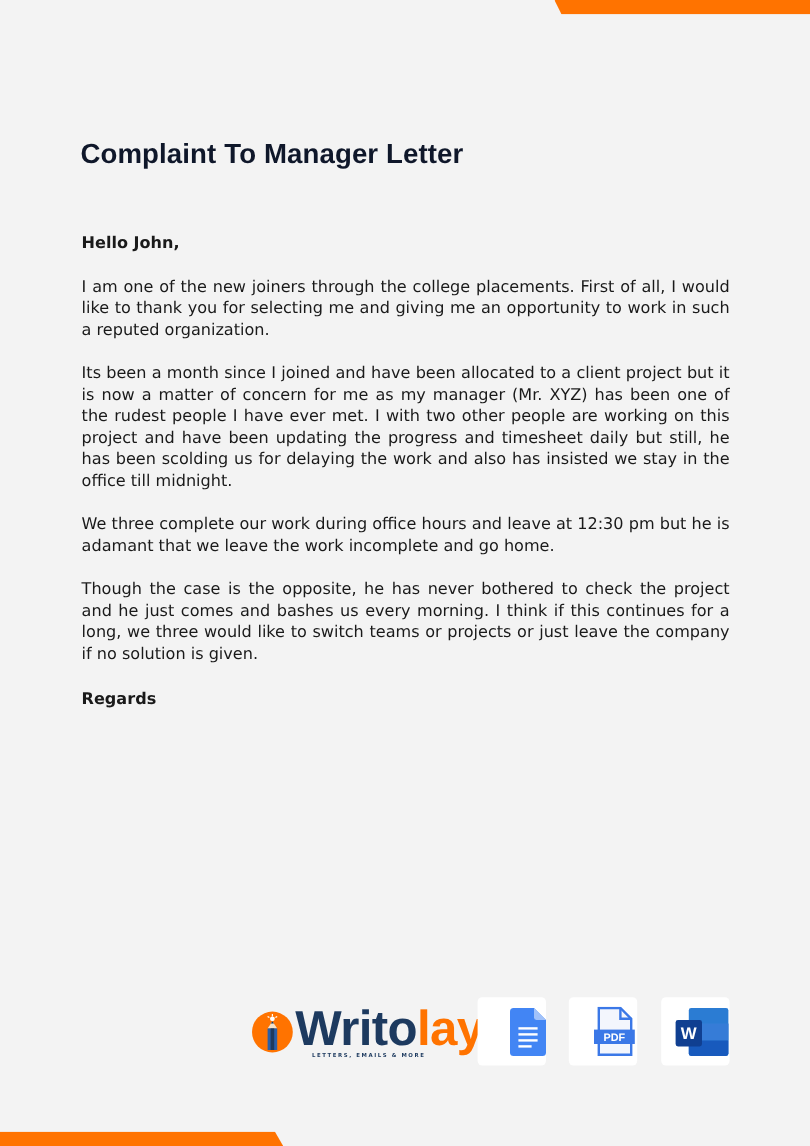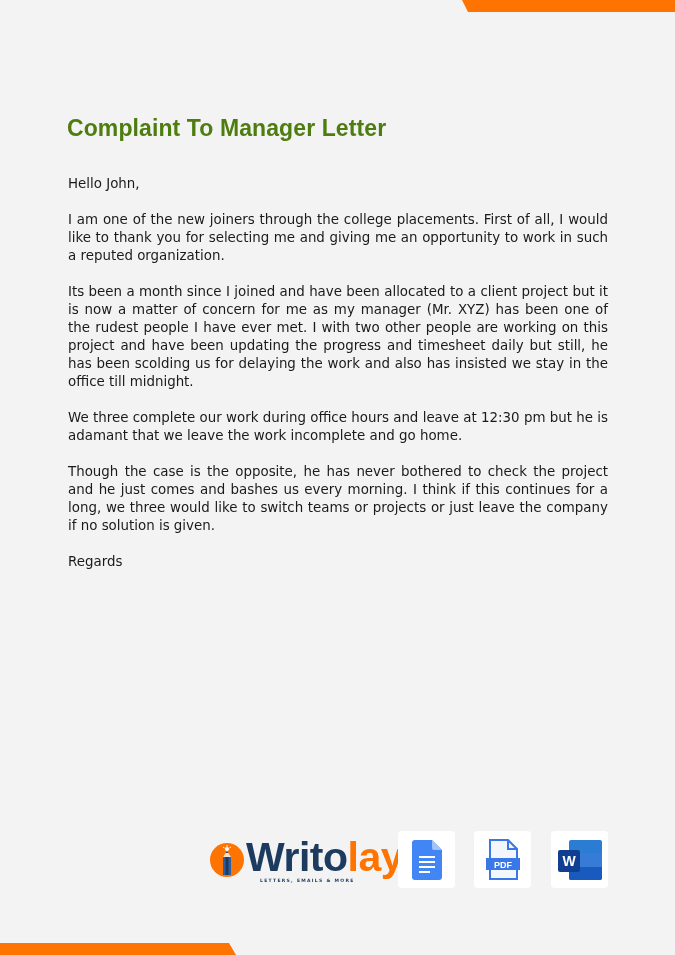--- a/index.html
+++ b/index.html
@@ -15,29 +15,29 @@
       clip-path: polygon(0 0, 100% 0, 100% 100%, 6px 100%);
     }
     .bottom-bar {
       position: absolute; bottom: 0; left: 0; width: 236px; height: 12px;
       background: #ff7300;
       clip-path: polygon(0 0, 229px 0, 100% 100%, 0 100%);
     }
     .title {
       position: absolute; left: 67px; top: 115px;
       font-family: "Liberation Sans", sans-serif;
-      font-weight: bold; font-size: 23px; color: #4d7c0f;
+      font-weight: bold; font-size: 23px; color: #0f172a;
       margin: 0; letter-spacing: 0.1px;
     }
     .letter {
       position: absolute; left: 68px; top: 175px; width: 540px;
       font-size: 13.4px; line-height: 18px;
     }
     .letter p { margin: 0 0 18px 0; text-align: justify; }
-    .letter .salutation, .letter .closing { font-weight: normal; text-align: left; }
+    .letter .salutation, .letter .closing { font-weight: bold; text-align: left; margin-top: 20px; }
     .brand {
       position: absolute; left: 210px; top: 840px; height: 40px;
       display: flex; align-items: center;
     }
     .brand-mark {
       width: 34px; height: 34px; border-radius: 50%; background: #ff7300;
       position: relative; margin-right: 2px;
     }
     .brand-mark svg { position: absolute; left: 0; top: 0; }
     .brand-text { display: flex; flex-direction: column; line-height: 1; }
@@ -46,21 +46,21 @@
       color: #1d3a5f; letter-spacing: -0.5px;
     }
     .brand-name .accent { color: #ff7300; }
     .brand-tag {
       font-size: 4.5px; letter-spacing: 1.3px; color: #1d3a5f; font-weight: bold;
       margin-top: 1px; margin-left: 14px;
     }
     .tile {
       position: absolute; top: 831px; width: 57px; height: 57px;
       background: #ffffff; border-radius: 4px;
-      display: flex; align-items: center; justify-content: center;
+      display: flex; align-items: center; justify-content: flex-end;
     }
     .tile-docs { left: 398px; }
     .tile-pdf { left: 474px; }
     .tile-word { left: 551px; }
   </style>
 </head>
 <body>
 
 <div class="top-bar"></div>
 

